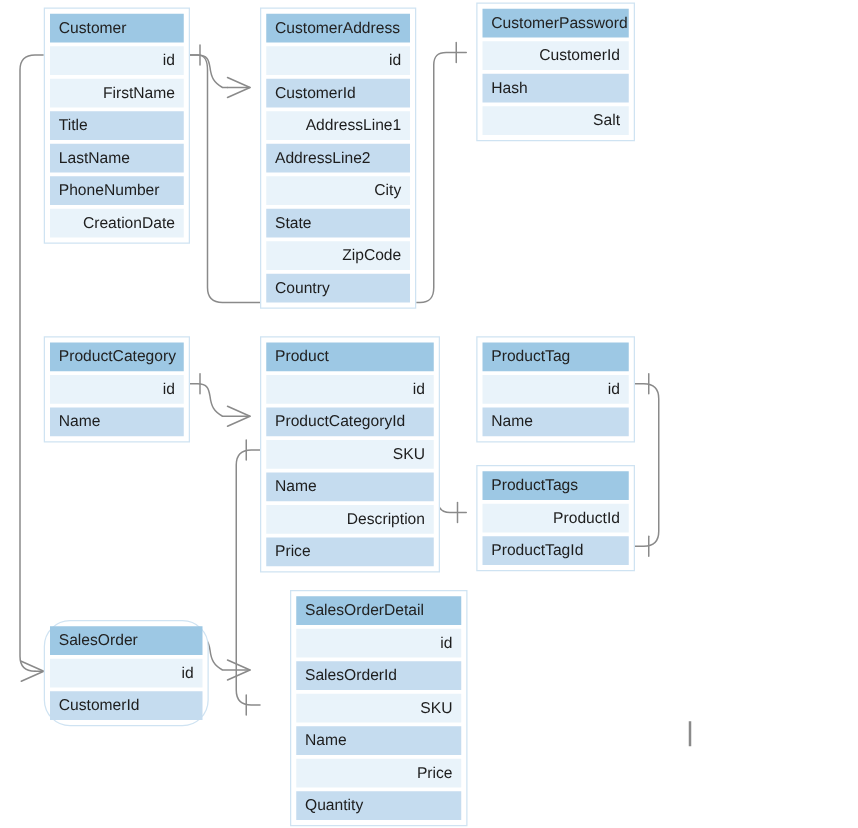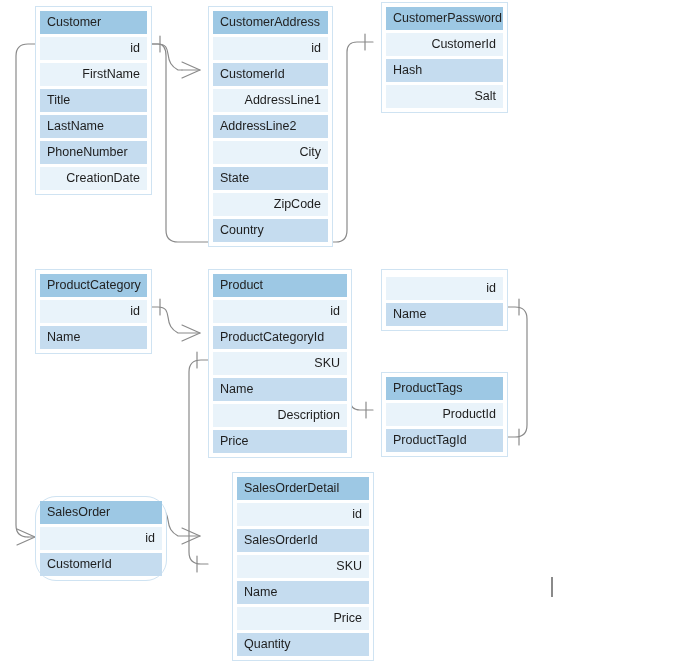--- a/index.html
+++ b/index.html
@@ -158,20 +158,21 @@
       <div class="entity" style="left: 208px; top: 269px; width: 144px;">
         <div class="entity-header">Product</div>
         <div class="entity-row row-odd">id</div>
         <div class="entity-row row-even">ProductCategoryId</div>
         <div class="entity-row row-odd">SKU</div>
         <div class="entity-row row-even">Name</div>
         <div class="entity-row row-odd">Description</div>
         <div class="entity-row row-even">Price</div>
       </div>
       <div class="entity" style="left: 381px; top: 269px; width: 127px;">
+        <div class="entity-header">ProductTag</div>
         <div class="entity-row row-odd">id</div>
         <div class="entity-row row-even">Name</div>
       </div>
       <div class="entity" style="left: 381px; top: 372px; width: 127px;">
         <div class="entity-header">ProductTags</div>
         <div class="entity-row row-odd">ProductId</div>
         <div class="entity-row row-even">ProductTagId</div>
       </div>
       <div class="entity" style="left: 35px; top: 496px; width: 132px; border-radius: 21px;">
         <div class="entity-header">SalesOrder</div>

